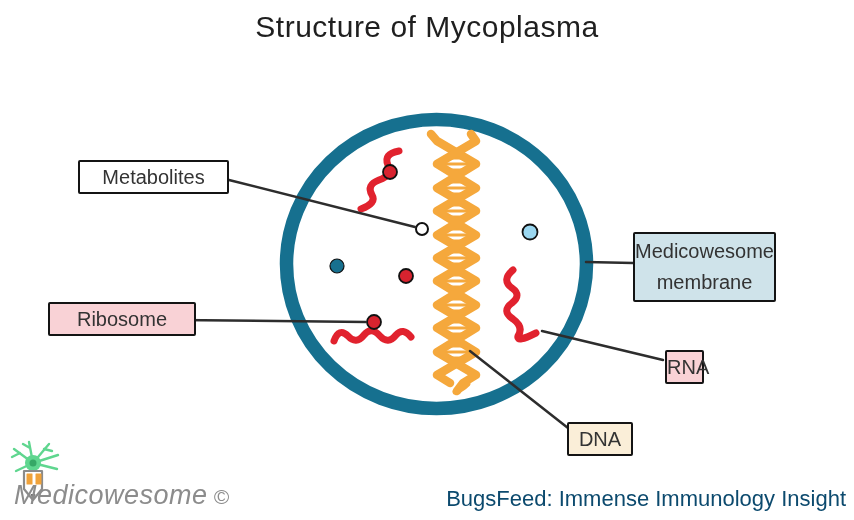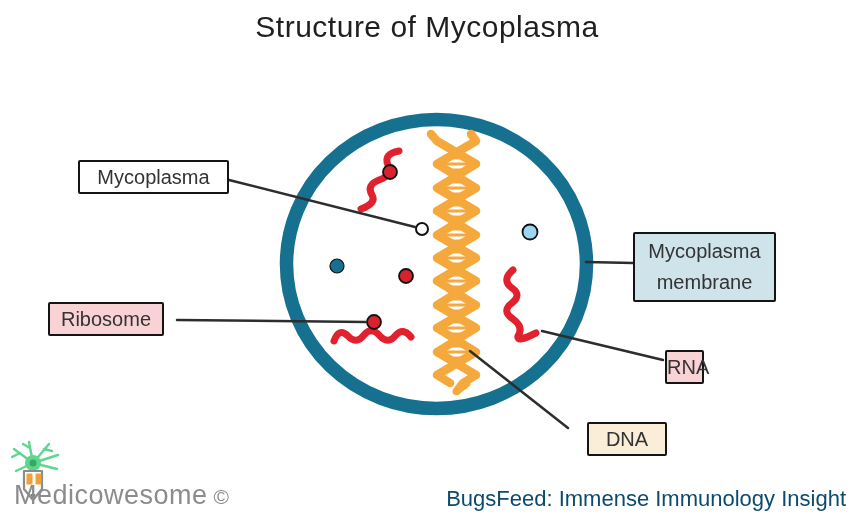--- a/index.html
+++ b/index.html
@@ -15,21 +15,21 @@
   .art{position:absolute;left:0;top:0;width:854px;height:520px;}
   .box{
     position:absolute;border:2px solid #141414;border-radius:2px;
     font-size:20px;color:#333333;text-align:center;
     line-height:26px;padding:2px 0;background:#ffffff;box-sizing:border-box;
   }
   .box-pink{background:#f9d2d6;}
   .box-blue{background:#cfe3ea;line-height:31px;}
   .box-cream{background:#faeed8;}
   .brand-text{
-    position:absolute;left:14px;top:480px;font-size:27px;
+    position:absolute;left:14px;top:480px;font-size:27px;font-style:italic;
     color:#8c8c8c;letter-spacing:0.5px;white-space:nowrap;
   }
   .brand-copy{font-size:21px;margin-left:6px;}
   .credit{
     position:absolute;right:8px;top:486px;font-size:22px;font-weight:300;
     color:#0c4a6e;white-space:nowrap;
   }
   .brand-icon{position:absolute;left:6px;top:438px;}
 </style>
 </head>
@@ -65,29 +65,29 @@
 
   <g stroke-width="2.5" stroke-linecap="round" fill="none" stroke="#2d2d2d">
     <line x1="229" y1="180" x2="415" y2="227"></line>
     <line x1="177" y1="320" x2="366" y2="322"></line>
     <line x1="633" y1="263" x2="586" y2="262"></line>
     <line x1="663" y1="360" x2="542" y2="331"></line>
     <line x1="470" y1="351" x2="568" y2="428"></line>
   </g>
 </svg>
 
-<div class="box" style="left:78px;top:160px;width:151px;">Mycoplasma</div>
+<div class="box" style="left:78px;top:160px;width:151px;">Metabolites</div>
 
-<div class="box box-pink" style="left:48px;top:302px;width:116px;">Ribosome</div>
+<div class="box box-pink" style="left:48px;top:302px;width:148px;">Ribosome</div>
 
-<div class="box box-blue" style="left:633px;top:232px;width:143px;">Mycoplasma membrane</div>
+<div class="box box-blue" style="left:633px;top:232px;width:143px;">Medicowesome membrane</div>
 
 <div class="box box-pink" style="left:665px;top:350px;width:39px;">RNA</div>
 
-<div class="box box-cream" style="left:587px;top:422px;width:80px;">DNA</div>
+<div class="box box-cream" style="left:567px;top:422px;width:66px;">DNA</div>
 
 <svg class="brand-icon" width="60" height="64" viewBox="0 0 60 64">
   <g stroke="#5fd68f" stroke-width="2.4" stroke-linecap="round" fill="none">
     <path d="M27 25 L8 11 M14 15 L6 19"></path>
     <path d="M27 25 L23 4 M24 10 L17 6"></path>
     <path d="M27 25 L43 6 M38 11 L46 13"></path>
     <path d="M27 25 L52 17"></path>
     <path d="M27 25 L51 31"></path>
     <path d="M27 25 L10 33"></path>
   </g>

